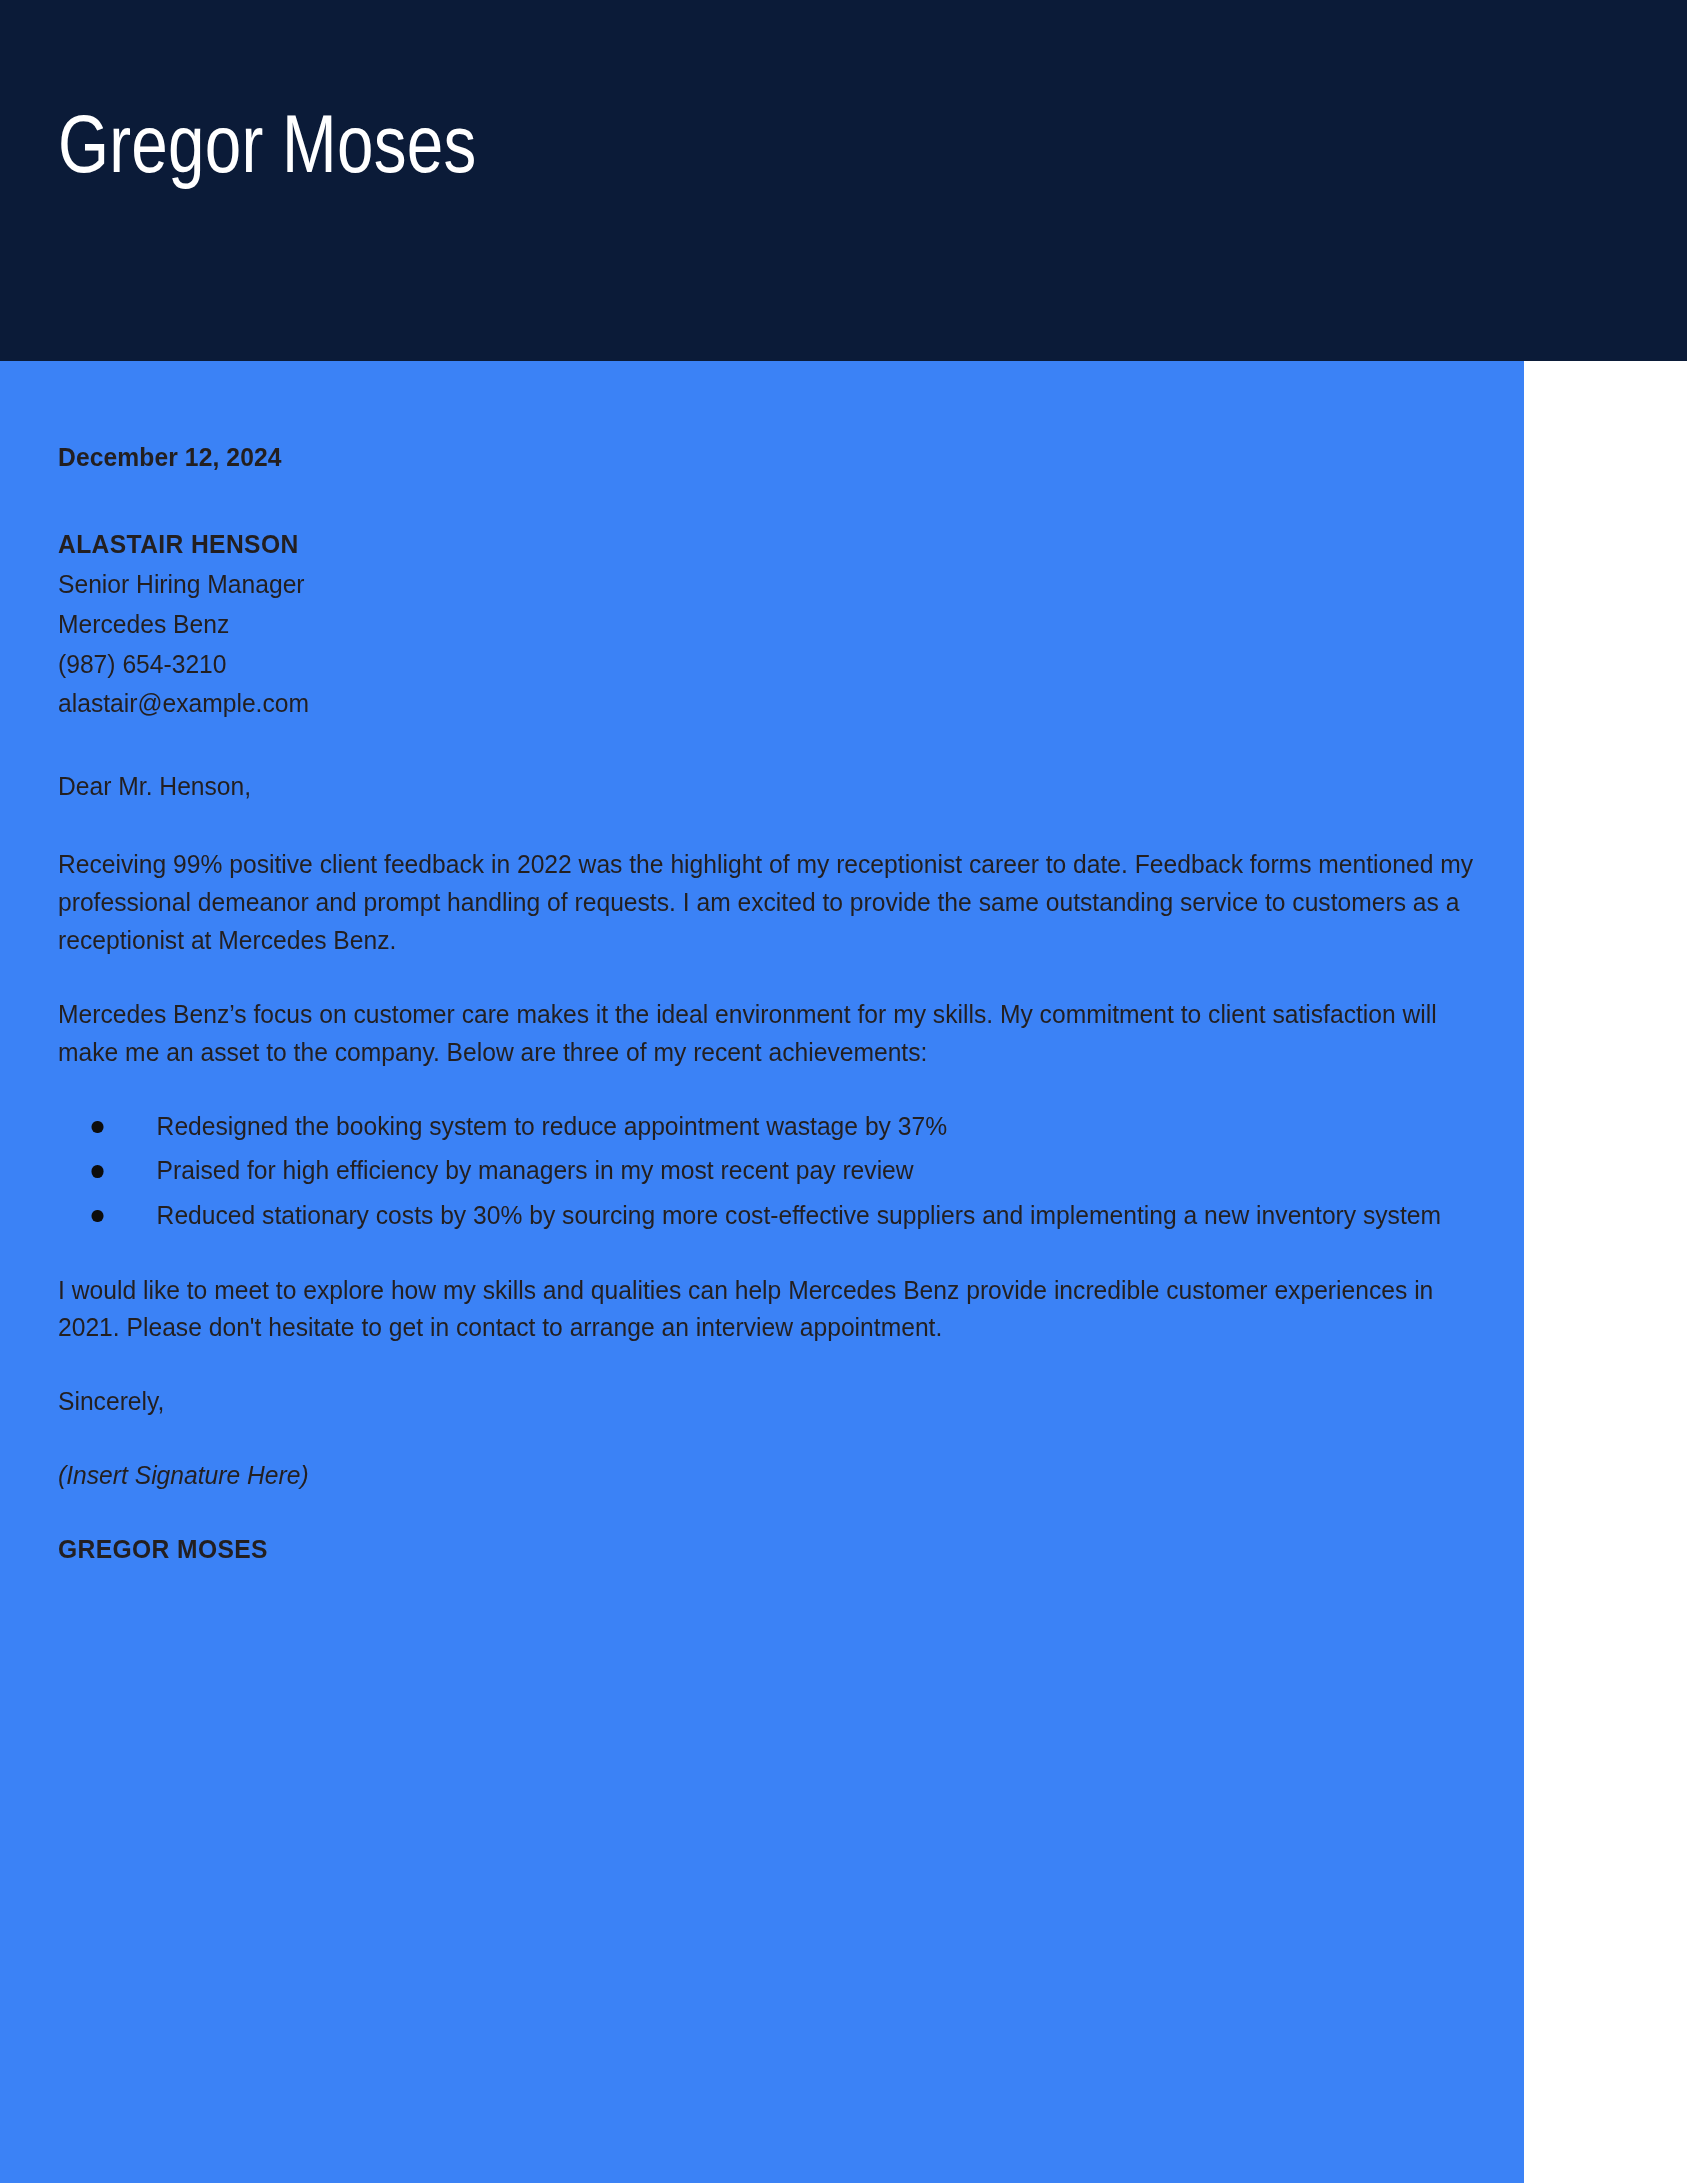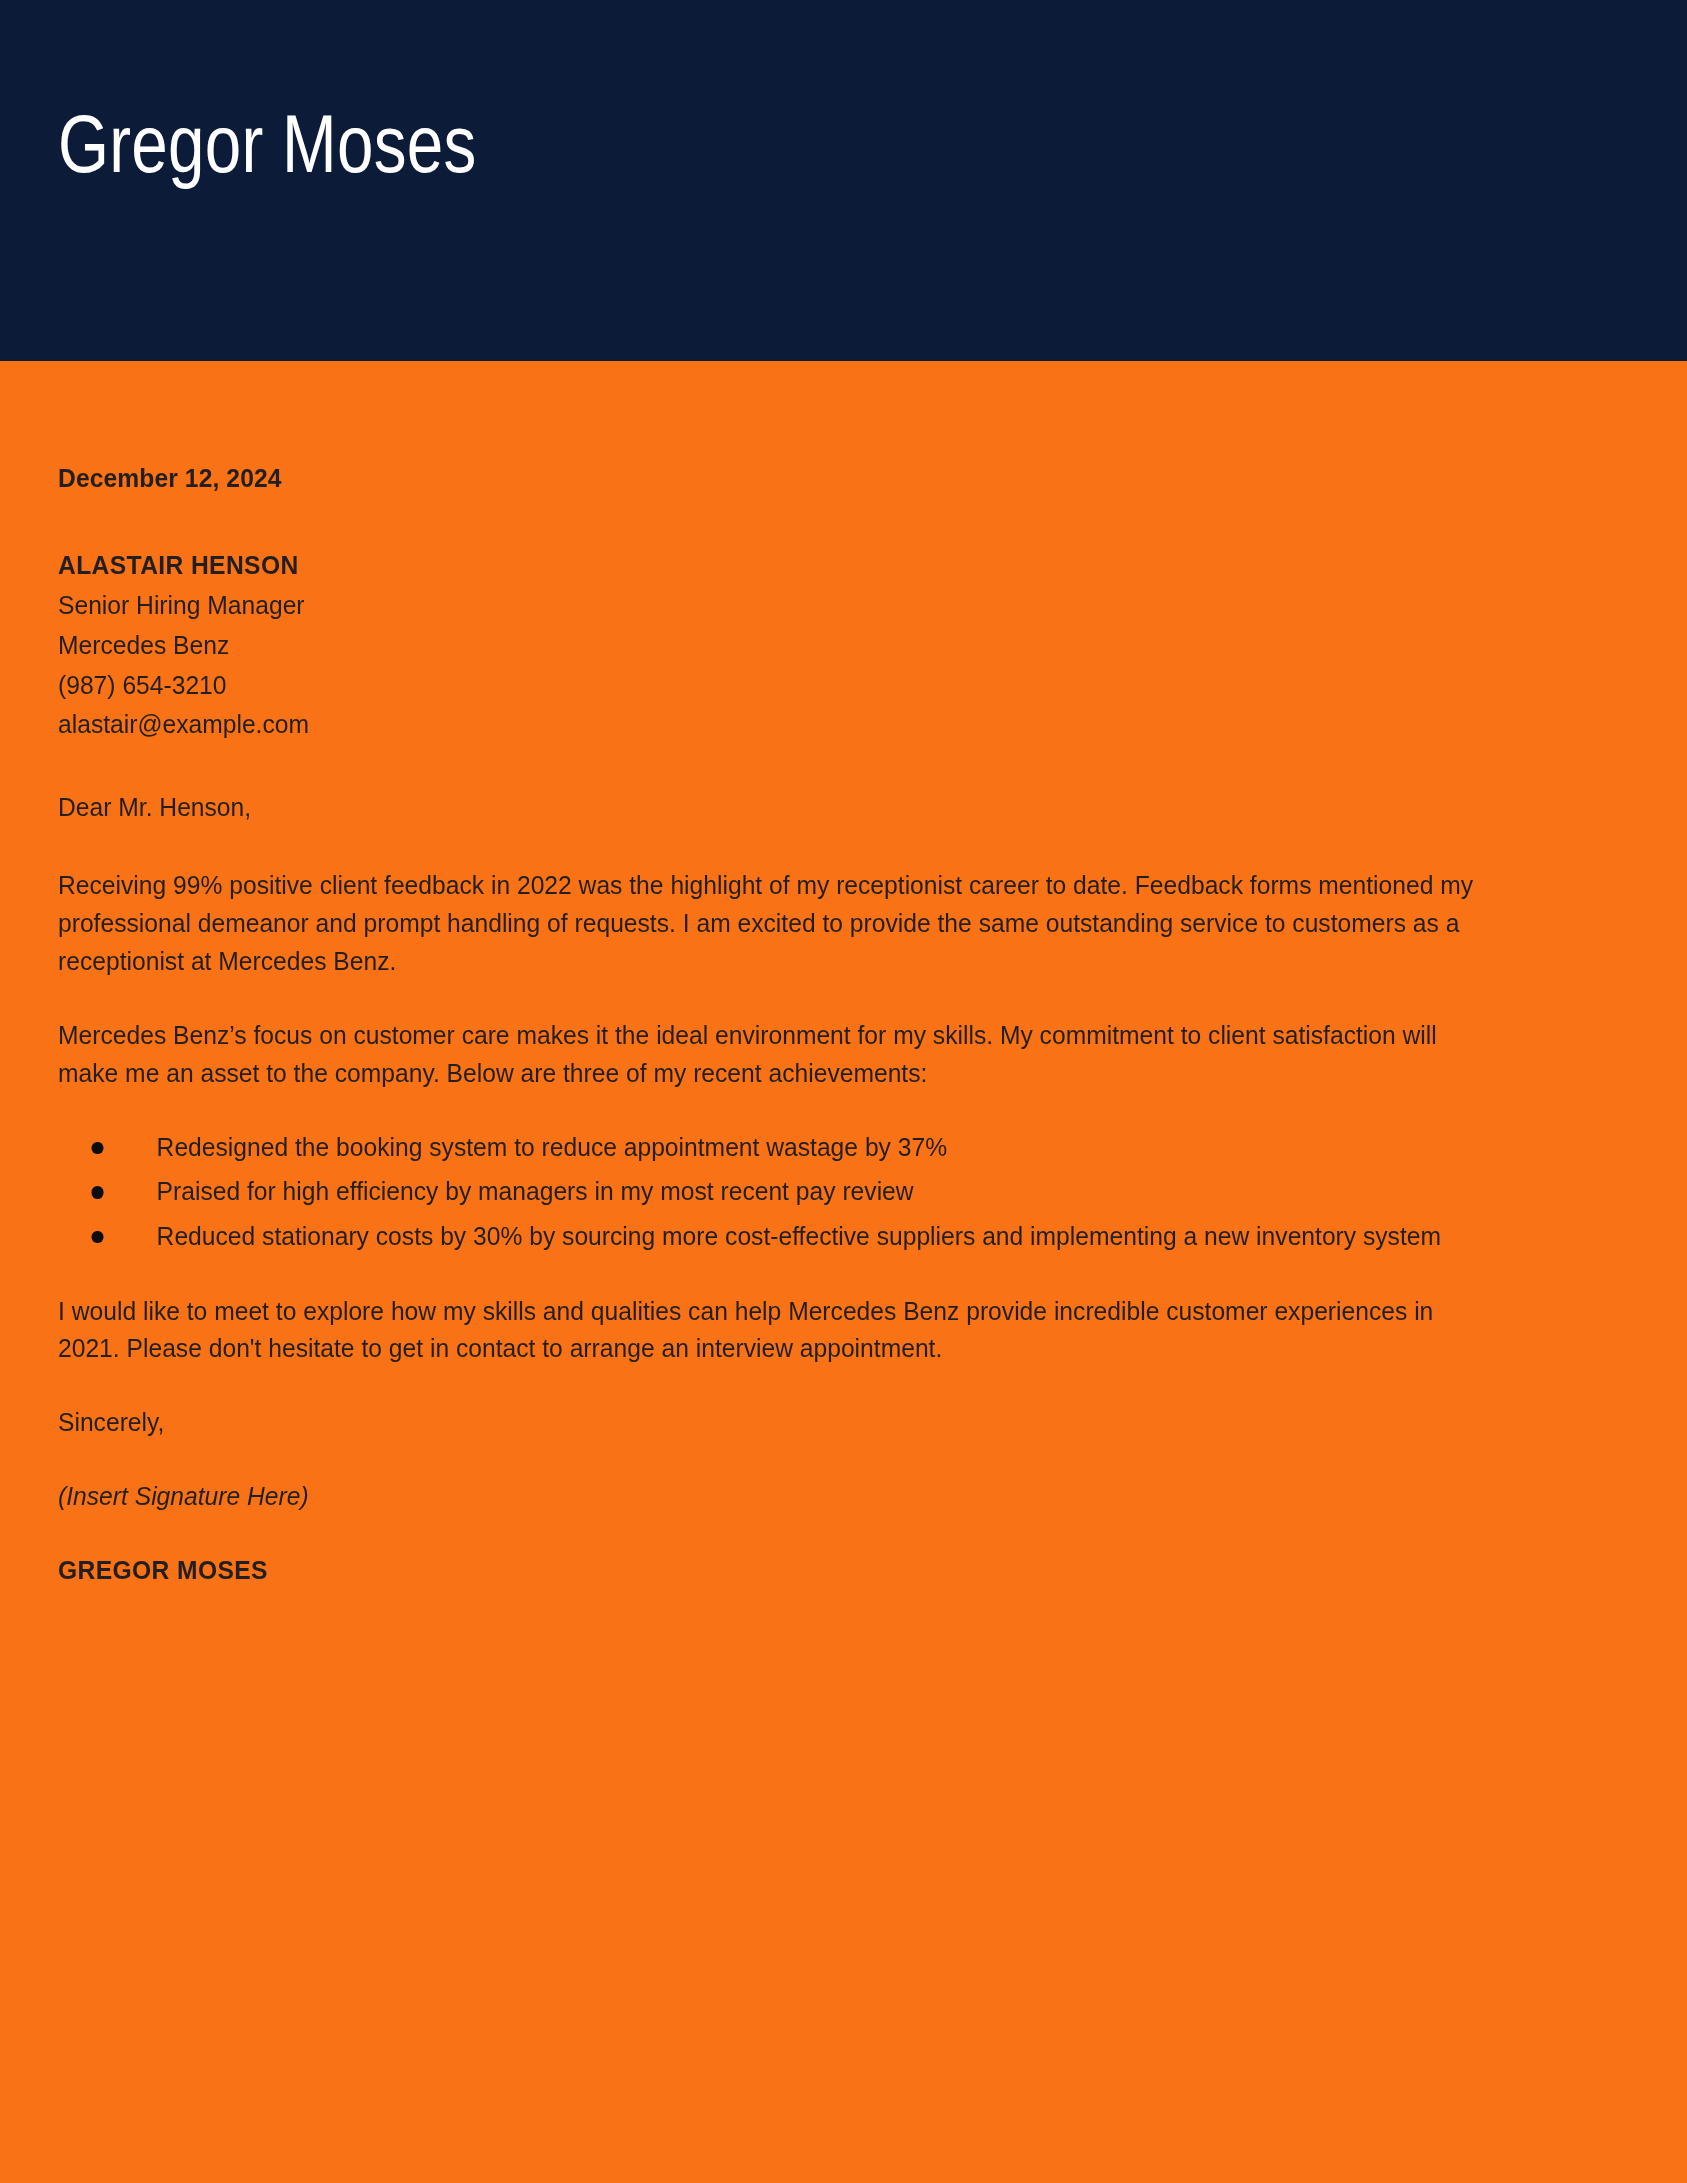--- a/index.html
+++ b/index.html
@@ -11,23 +11,23 @@
     width: 1687px;
     height: 2183px;
     background: #ffffff;
     font-family: "Liberation Sans", "DejaVu Sans", sans-serif;
     -webkit-font-smoothing: antialiased;
     overflow: hidden;
   }
 
   .page {
     position: relative;
-    width: 1687px;
+    width: 1524px;
     height: 2183px;
-    background: #f97316;
+    background: #3b82f6;
     box-sizing: border-box;
   }
 
   
   .header-bar {
     position: absolute;
     top: 0;
     left: 0;
     width: 1687px;
     height: 361px;
@@ -88,21 +88,21 @@
     text-decoration: underline;
     text-underline-offset: 4px;
     text-decoration-thickness: 2px;
     cursor: pointer;
   }
 
   
   .body-wrap {
     position: absolute;
     left: 58px;
-    top: 460px;
+    top: 439px;
     width: 1575px;
     color: #231f20;
     font-size: 26.5px;
     line-height: 1.43;
   }
 
   .squish {
     display: block;
     transform: scaleX(0.93);
     transform-origin: left top;

